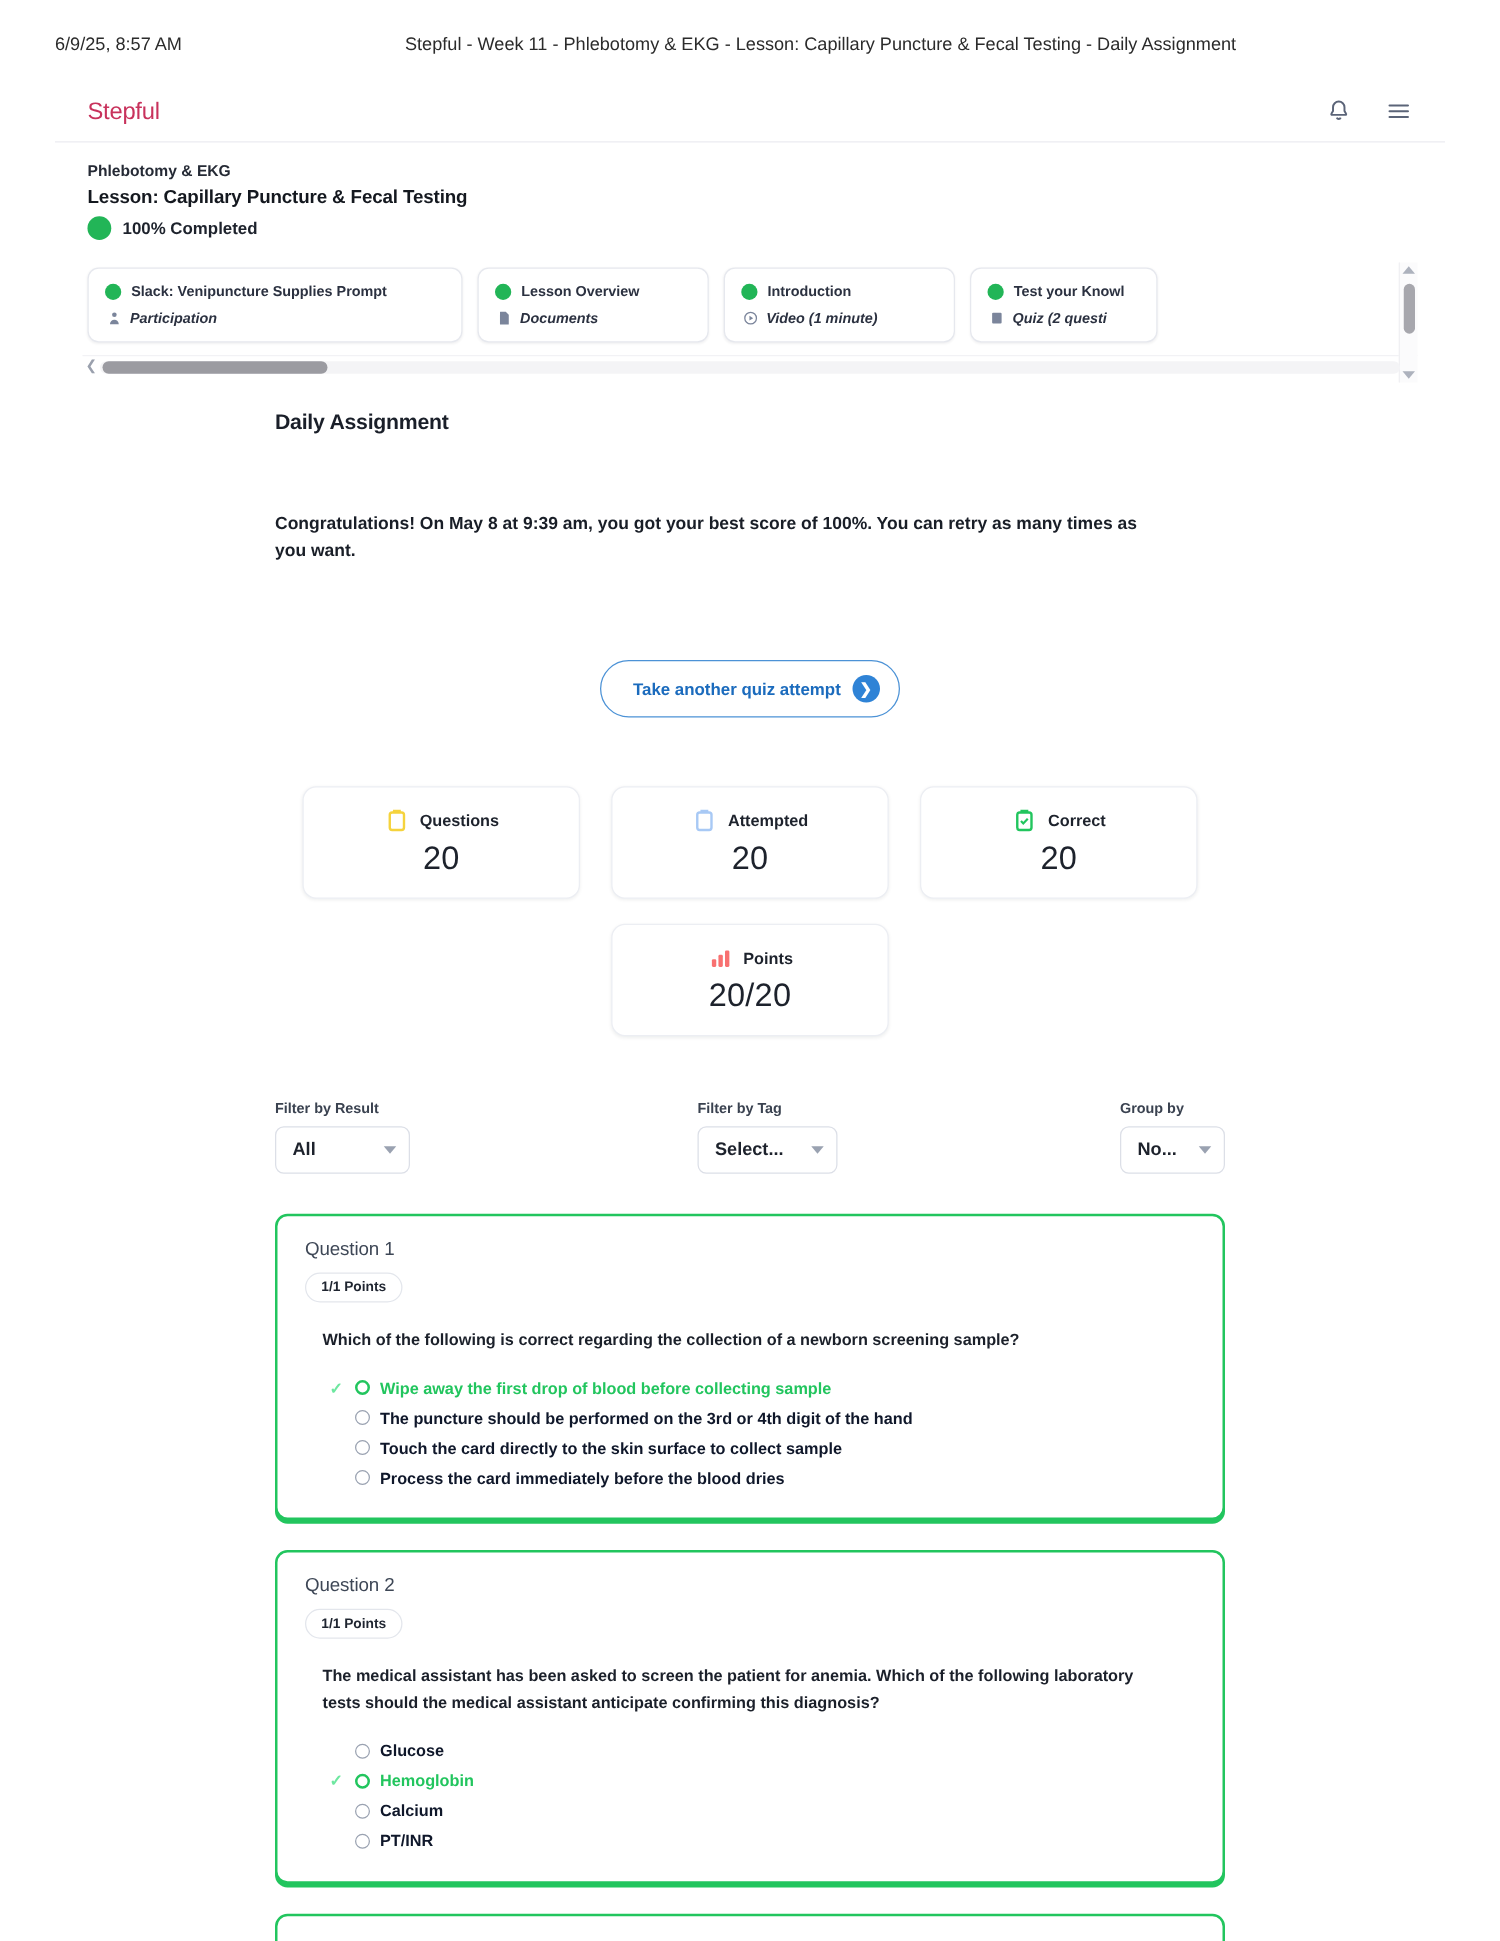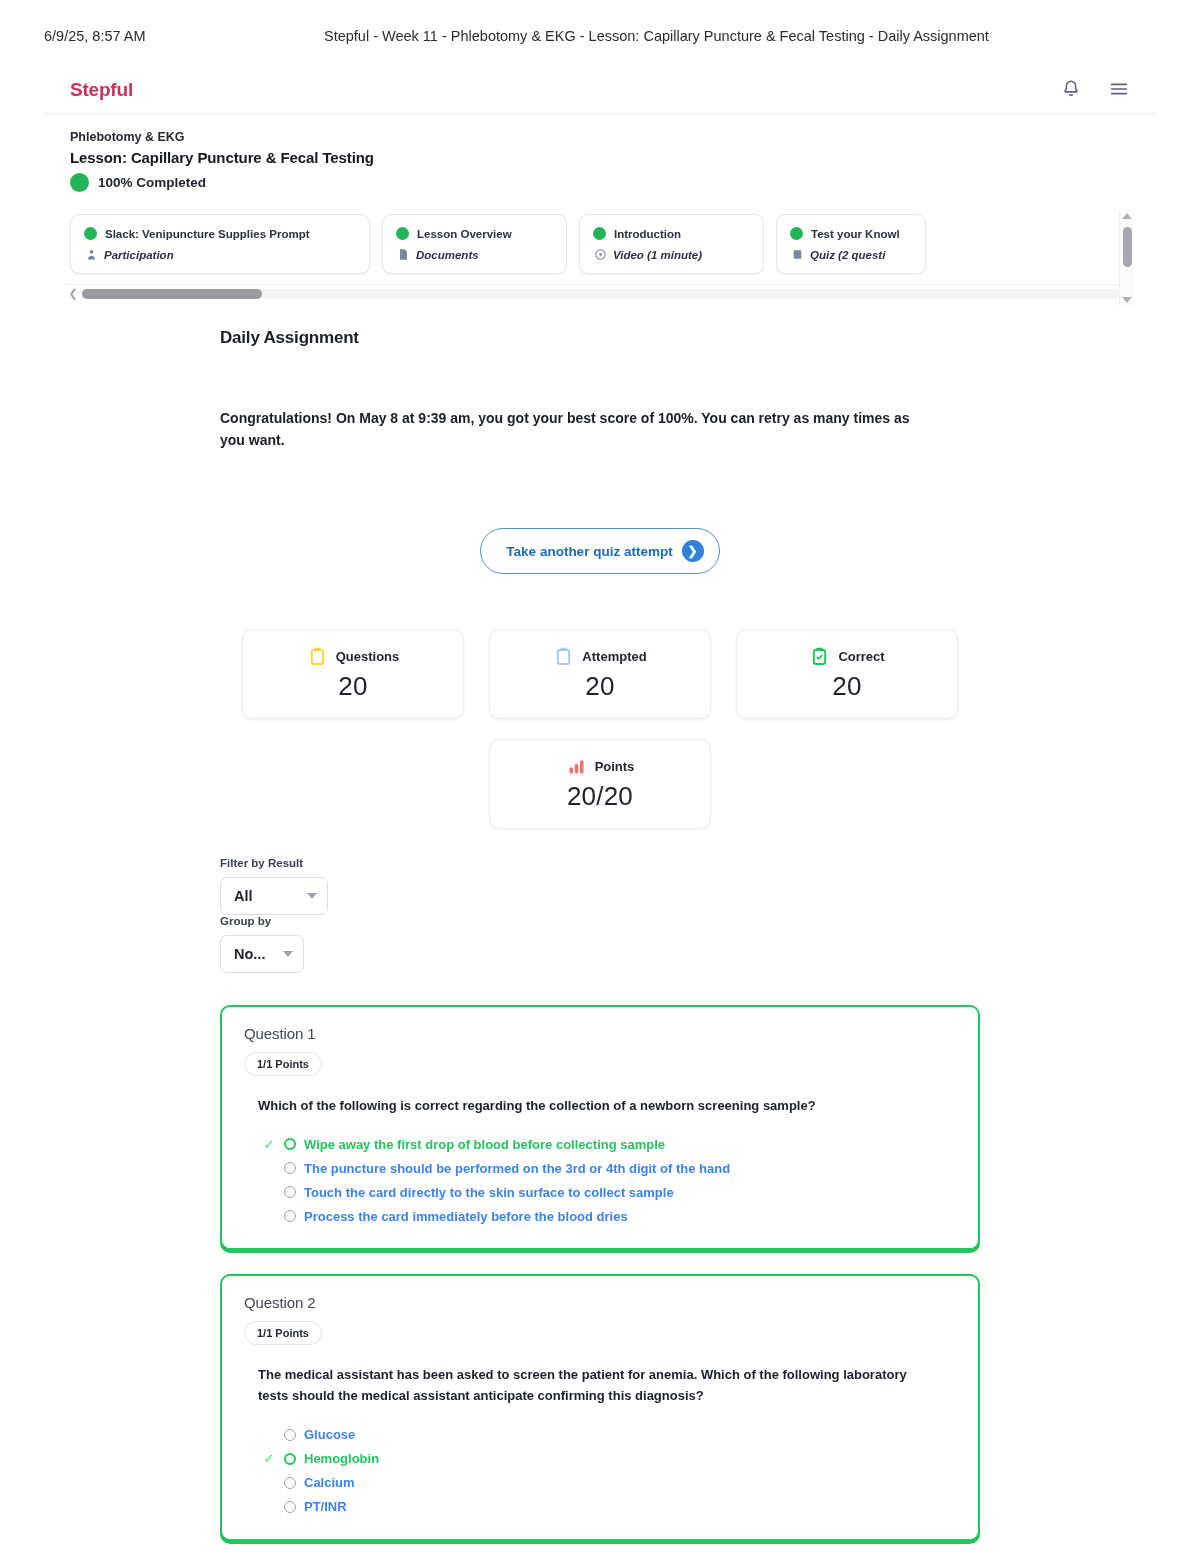--- a/index.html
+++ b/index.html
@@ -29,21 +29,21 @@
   }
 
   
   .topbar {
     height: 48px;
     display: flex; align-items: center;
     padding: 0 24px 0 26px;
     border-bottom: 1px solid #ececf1;
   }
   .brand {
-    font-size: 19px; font-weight: 700;
+    font-size: 19px; font-weight: 400;
     color: #c8325c; letter-spacing: -.2px;
   }
   .topbar-spacer { flex: 1; }
   .topbar-icons { display: flex; align-items: center; gap: 24px; }
   .icon-btn { width: 24px; height: 24px; display: block; color: #5b6478; }
   .icon-btn svg { display: block; width: 22px; height: 22px; }
 
   
   .lesson-head { padding: 16px 26px 0 26px; }
   .crumb { font-size: 12.5px; font-weight: 700; color: #252a35; }
@@ -195,22 +195,22 @@
   }
   .stat-top { display: flex; align-items: center; gap: 8px; }
   .stat-ico { width: 21px; height: 21px; flex: none; }
   .stat-ico svg { display: block; width: 21px; height: 21px; }
   .stat-label { font-size: 13px; font-weight: 700; color: #1d222c; }
   .stat-value { font-size: 26px; font-weight: 400; color: #1d222c; letter-spacing: .2px; }
   .stats.second { margin-top: 20px; }
 
   
   .filters {
-    display: flex; margin-top: 28px;
-    flex-direction: column;
+    display: flex; margin-top: 52px;
+    align-items: flex-end;
   }
   .filt { display: flex; flex-direction: column; }
   .filt.f1 { width: 338px; }
   .filt.f2 { width: 338px; }
   .filt.f3 { width: 84px; }
   .filt-label {
     font-size: 11.5px; font-weight: 700; color: #3a4250;
     margin-bottom: 8px;
   }
   .select {
@@ -266,21 +266,21 @@
   }
   .opt .chk {
     width: 14px; flex: none; text-align: center;
     font-size: 13px; font-weight: 700; color: #6ee7a0; line-height: 1;
   }
   .opt .radio {
     width: 12px; height: 12px; border-radius: 50%;
     border: 1.5px solid #9aa2b1; flex: none;
   }
   .opt .txt {
-    font-size: 13px; font-weight: 700; color: #3b82f6;
+    font-size: 13px; font-weight: 700; color: #0f172a;
     white-space: nowrap;
   }
   .opt.correct .radio { border: 2.5px solid #22c55e; }
   .opt.correct .txt { color: #22c55e; }
   .qcard.clipped { overflow: hidden; height: 80px; padding-bottom: 0; }
 </style>
 </head>
 <body>
 
 <div class="print-head">
@@ -474,20 +474,27 @@
       </div>
 
       <div class="filters">
         <div class="filt f1">
           <span class="filt-label">Filter by Result</span>
           <div class="select">
             <span class="sv">All</span>
             <span class="caret"></span>
           </div>
         </div>
+        <div class="filt f2">
+          <span class="filt-label">Filter by Tag</span>
+          <div class="select">
+            <span class="sv">Select...</span>
+            <span class="caret"></span>
+          </div>
+        </div>
         <div class="filt f3">
           <span class="filt-label">Group by</span>
           <div class="select">
             <span class="sv">No...</span>
             <span class="caret"></span>
           </div>
         </div>
       </div>
 
       <div class="qcard first">

